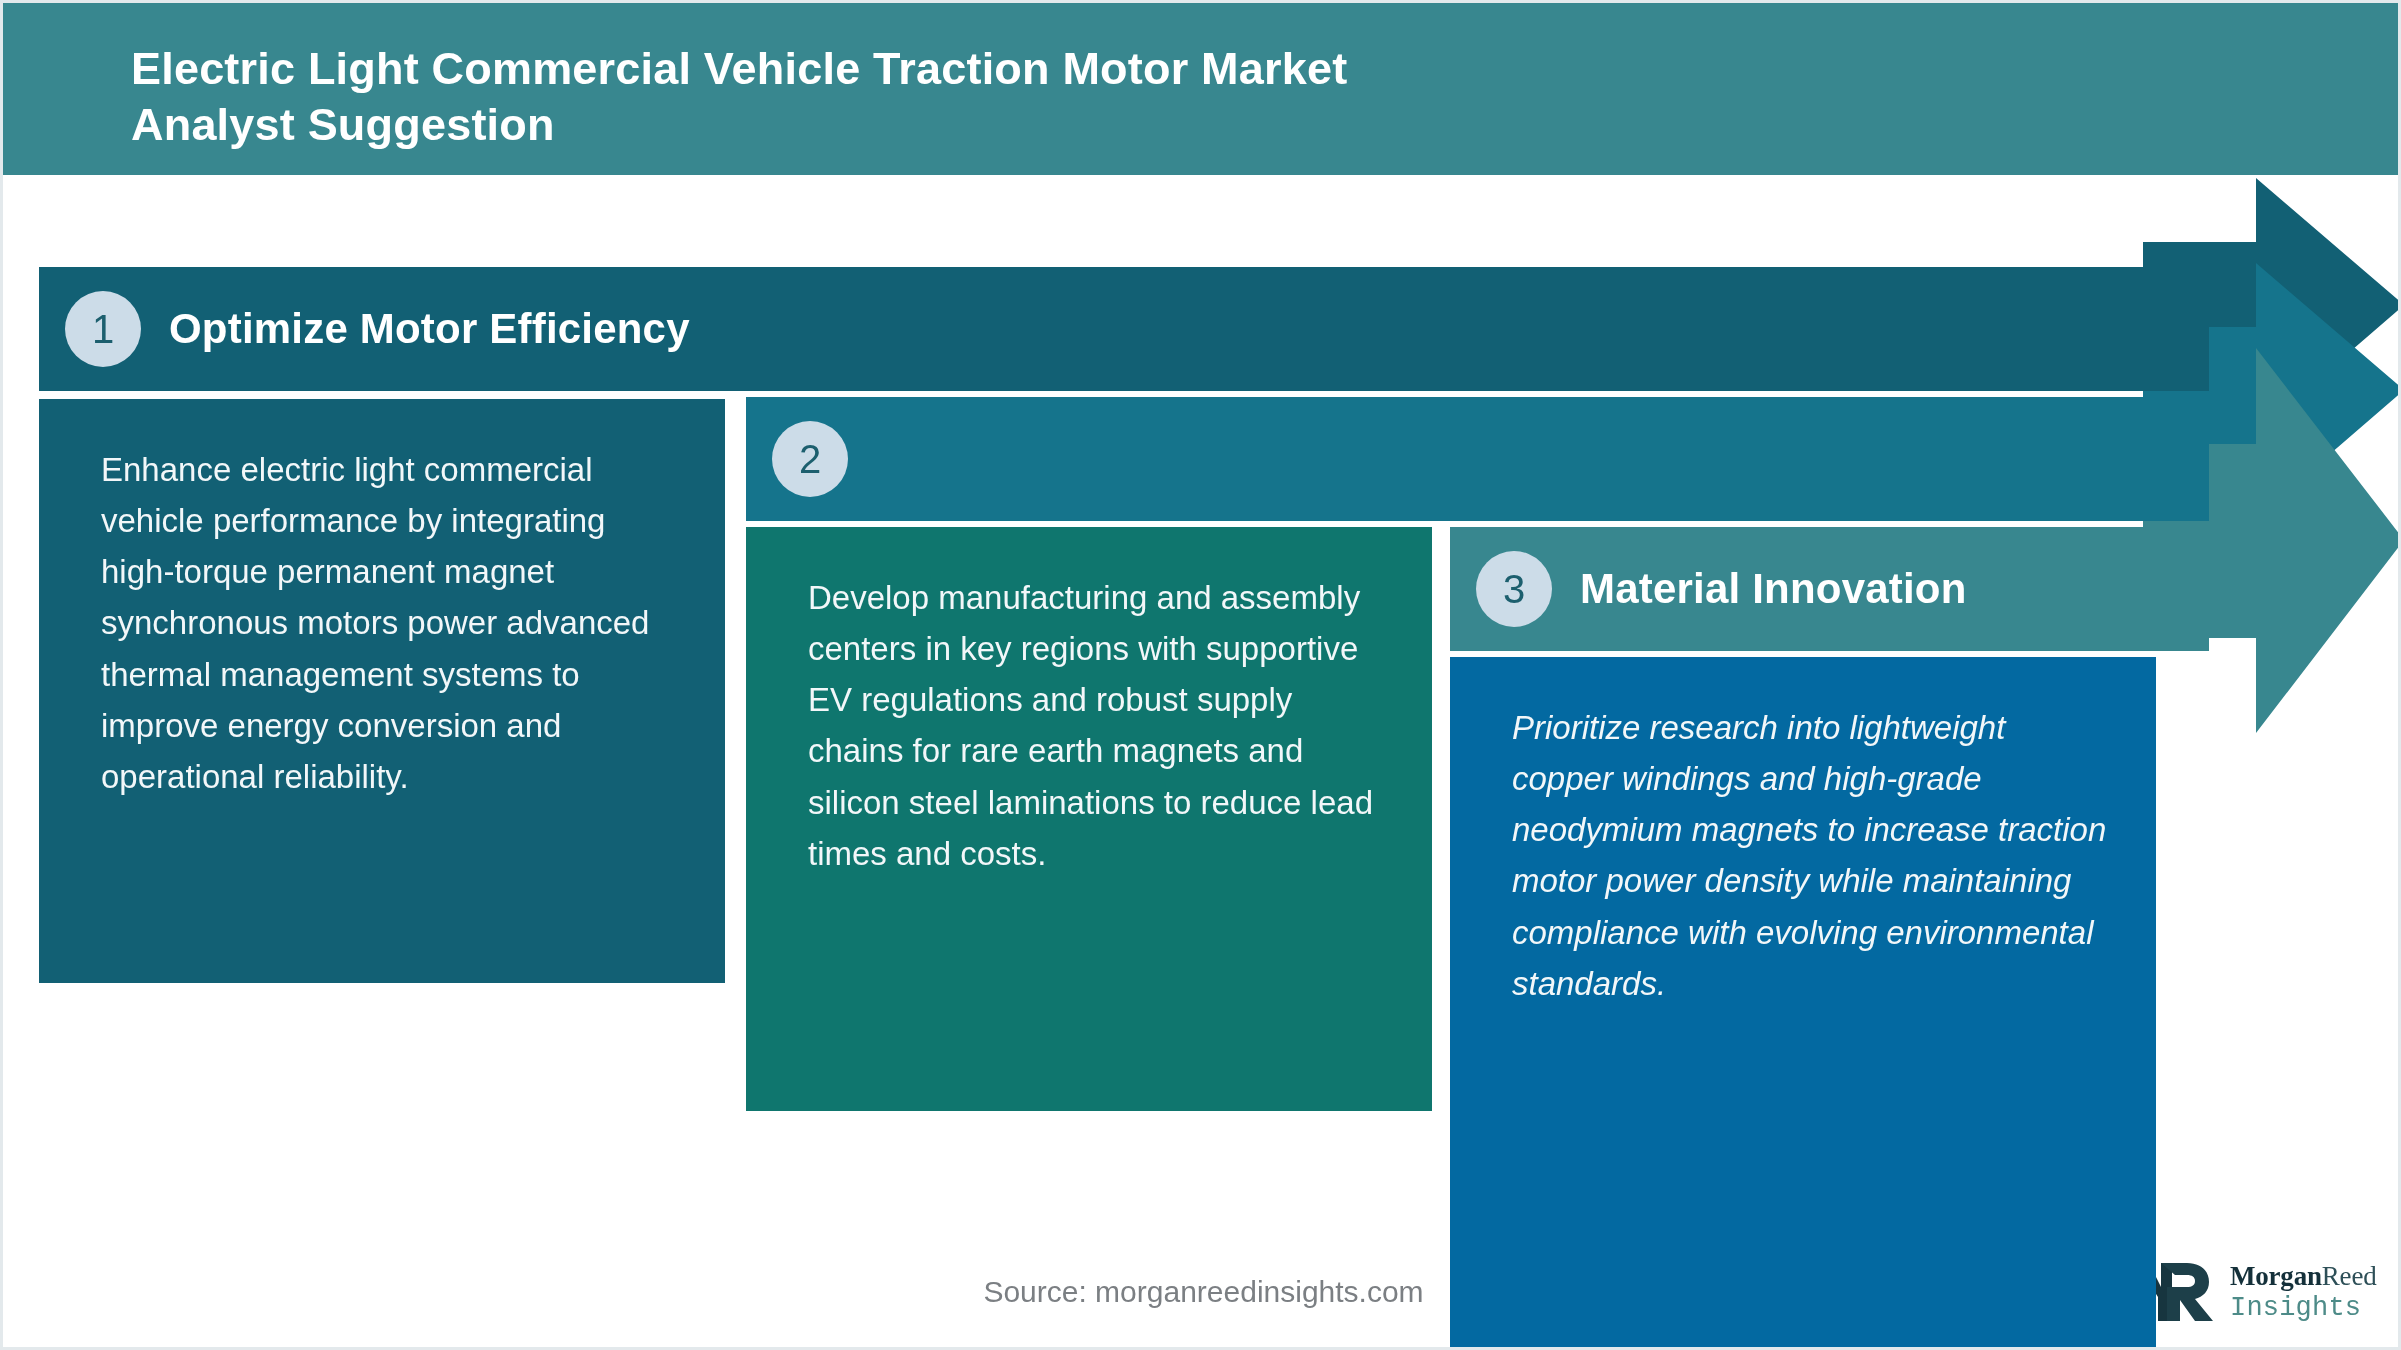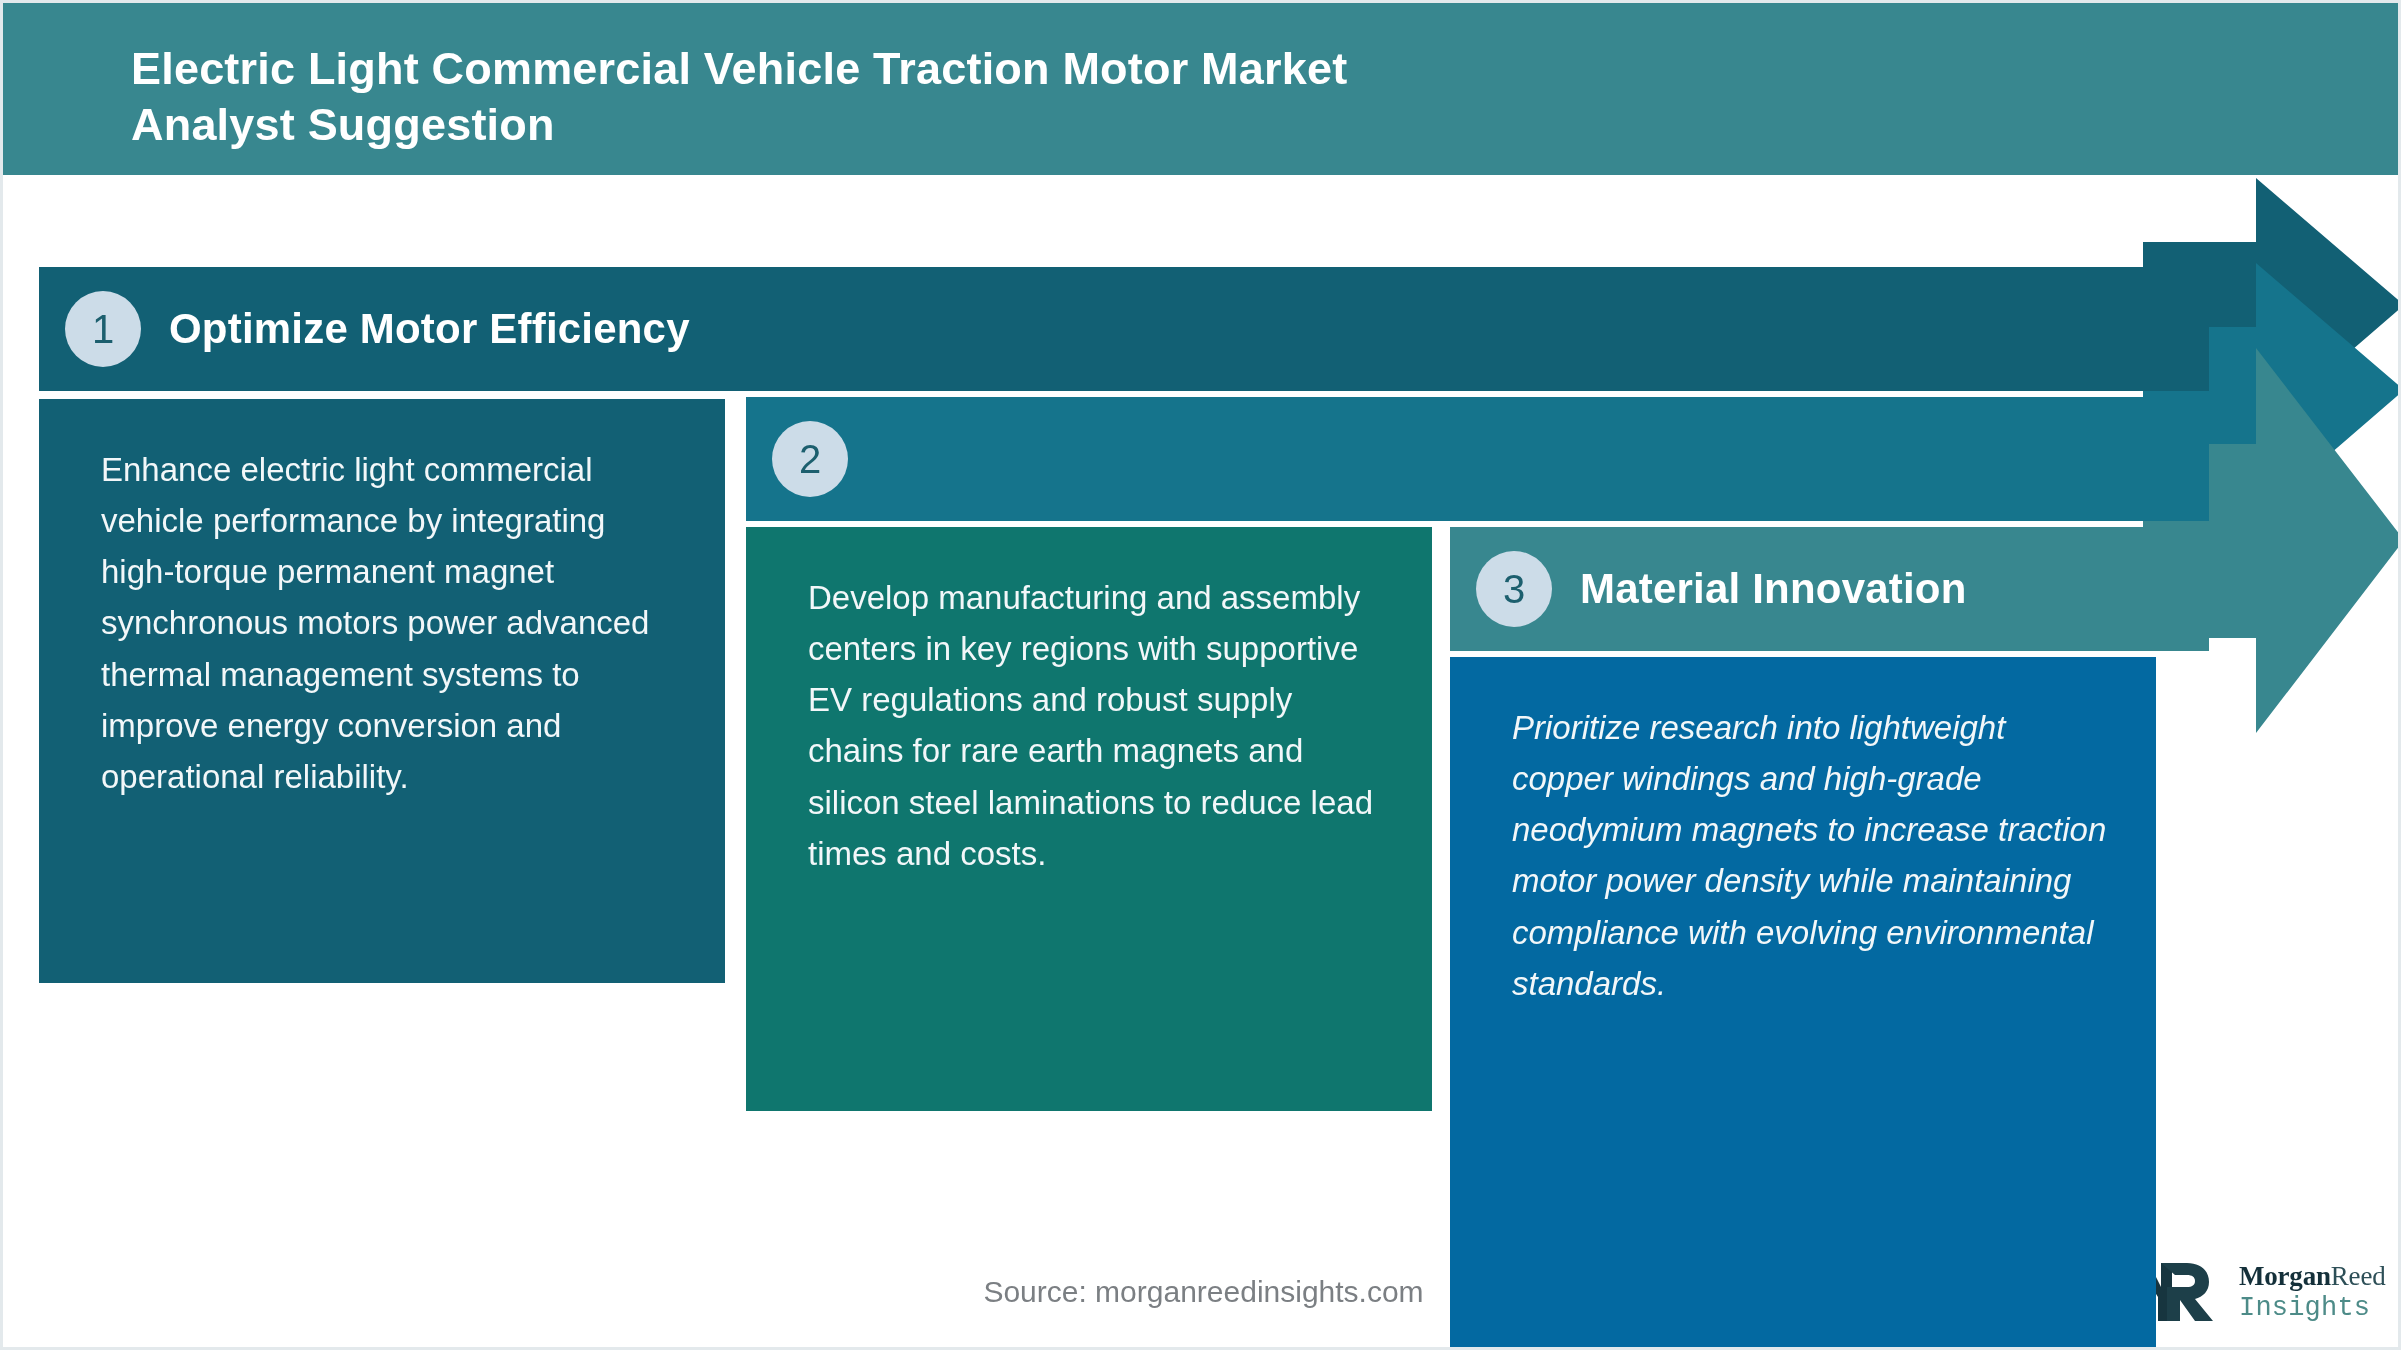--- a/index.html
+++ b/index.html
@@ -106,21 +106,21 @@
     color: #7b7f83;
     font-size: 30px;
   }
 
   .logo {
     position: absolute;
     left: 2128px;
     top: 1258px;
     display: flex;
     align-items: center;
-    gap: 24px;
+    gap: 15px;
   }
   .logo-mark { flex: 0 0 auto; }
   .logo-text {
     display: flex;
     flex-direction: column;
     line-height: 1.0;
   }
   .logo-line1 {
     font-family: "Liberation Serif", serif;
     font-size: 27px;

